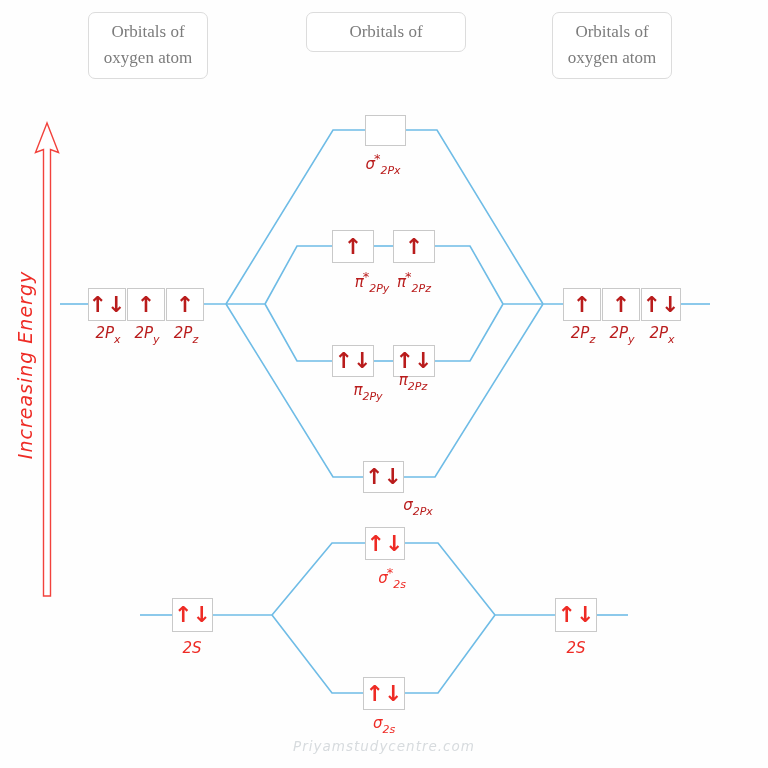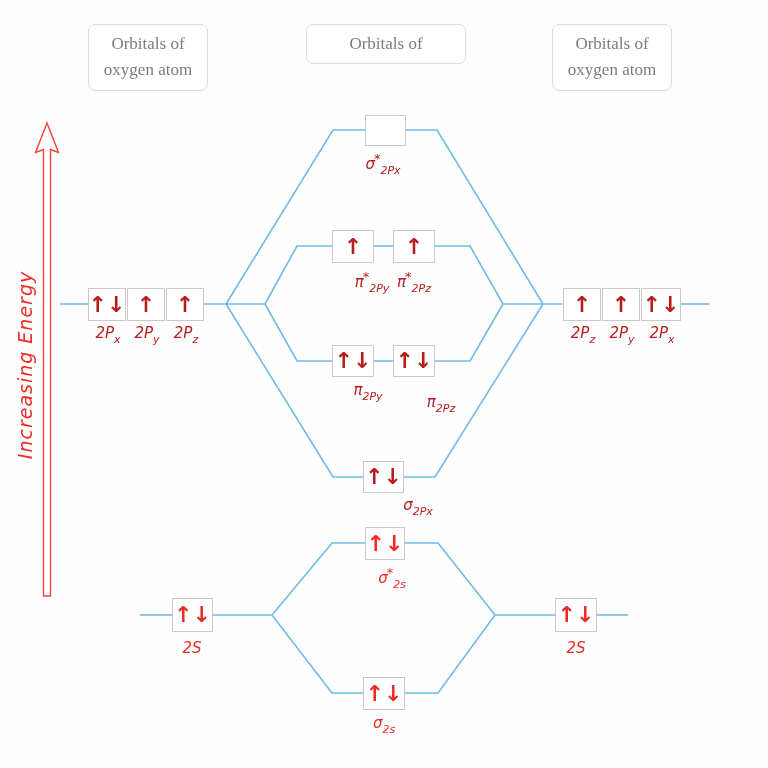--- a/index.html
+++ b/index.html
@@ -4,21 +4,21 @@
 <style>
   html,body { margin:0; padding:0; background:#ffffff; }
   .canvas {
     position:relative; width:768px; height:768px; background:#fefefe;
     font-family:"DejaVu Sans", sans-serif; overflow:hidden;
   }
   svg.layer { position:absolute; left:0; top:0; pointer-events:none; }
 
   
   .hdr {
-    position:absolute; top:24px; background:#fff;
+    position:absolute; top:12px; background:#fff;
     border:1px solid #dcdcdc; border-radius:7px;
     color:#7c7c7c; font-family:"Liberation Serif","DejaVu Serif",serif;
     font-size:17px; text-align:center; padding:6px 2px; line-height:1.55;
   }
   .hdr-left   { left:88px;  width:114px; }
   .hdr-center { left:306px; width:154px; }
   .hdr-right  { left:552px; width:114px; }
 
   
   .obox {
@@ -165,21 +165,21 @@
     <span>π</span><span class="sp">*</span><span class="sb">2Pz</span></div>
 
   <div class="obox" style="left:332px;top:345px;width:42px;height:32px;">
     <span class="elec blue">↑↓</span>
     </div>
   <div class="obox" style="left:393px;top:345px;width:42px;height:32px;">
     <span class="elec blue">↑↓</span>
     </div>
   <div class="olabel blue" style="left:368px;top:383px;">
     <span>π</span><span class="sb">2Py</span></div>
-  <div class="olabel blue" style="left:413px;top:395px;margin-left:28px;">
+  <div class="olabel blue" style="left:413px;top:373px;">
     <span>π</span><span class="sb">2Pz</span></div>
 
   <div class="obox" style="left:363px;top:461px;width:41px;height:32px;">
     <span class="elec blue">↑↓</span>
     </div>
   <div class="olabel blue" style="left:382px;top:498px;margin-left:36px;">
     <span>σ</span><span class="sb">2Px</span></div>
 
   <div class="obox" style="left:365px;top:527px;width:40px;height:33px;">
     <span class="elec red">↑↓</span>
@@ -198,14 +198,15 @@
     </div>
   <div class="olabel red" style="left:192px;top:641px;">
     <span>2S</span></div>
 
   <div class="obox" style="left:555px;top:598px;width:42px;height:34px;">
     <span class="elec red">↑↓</span>
     </div>
   <div class="olabel red" style="left:576px;top:641px;">
     <span>2S</span></div>
 
+  <div class="watermark">Priyamstudycentre.com</div>
 
 </div>
 
 </body></html>

